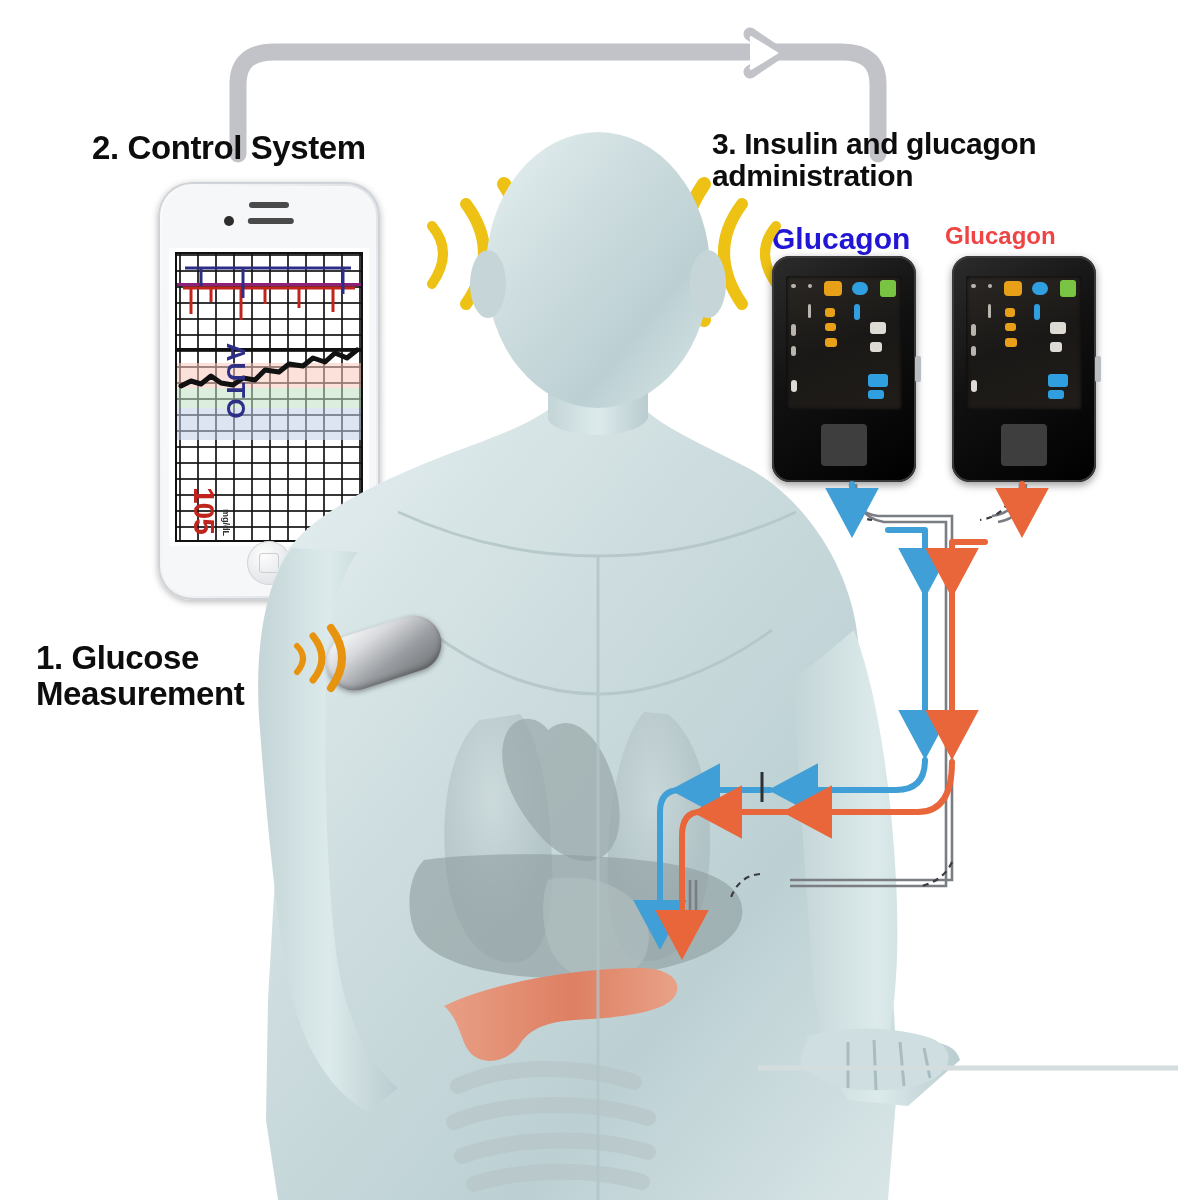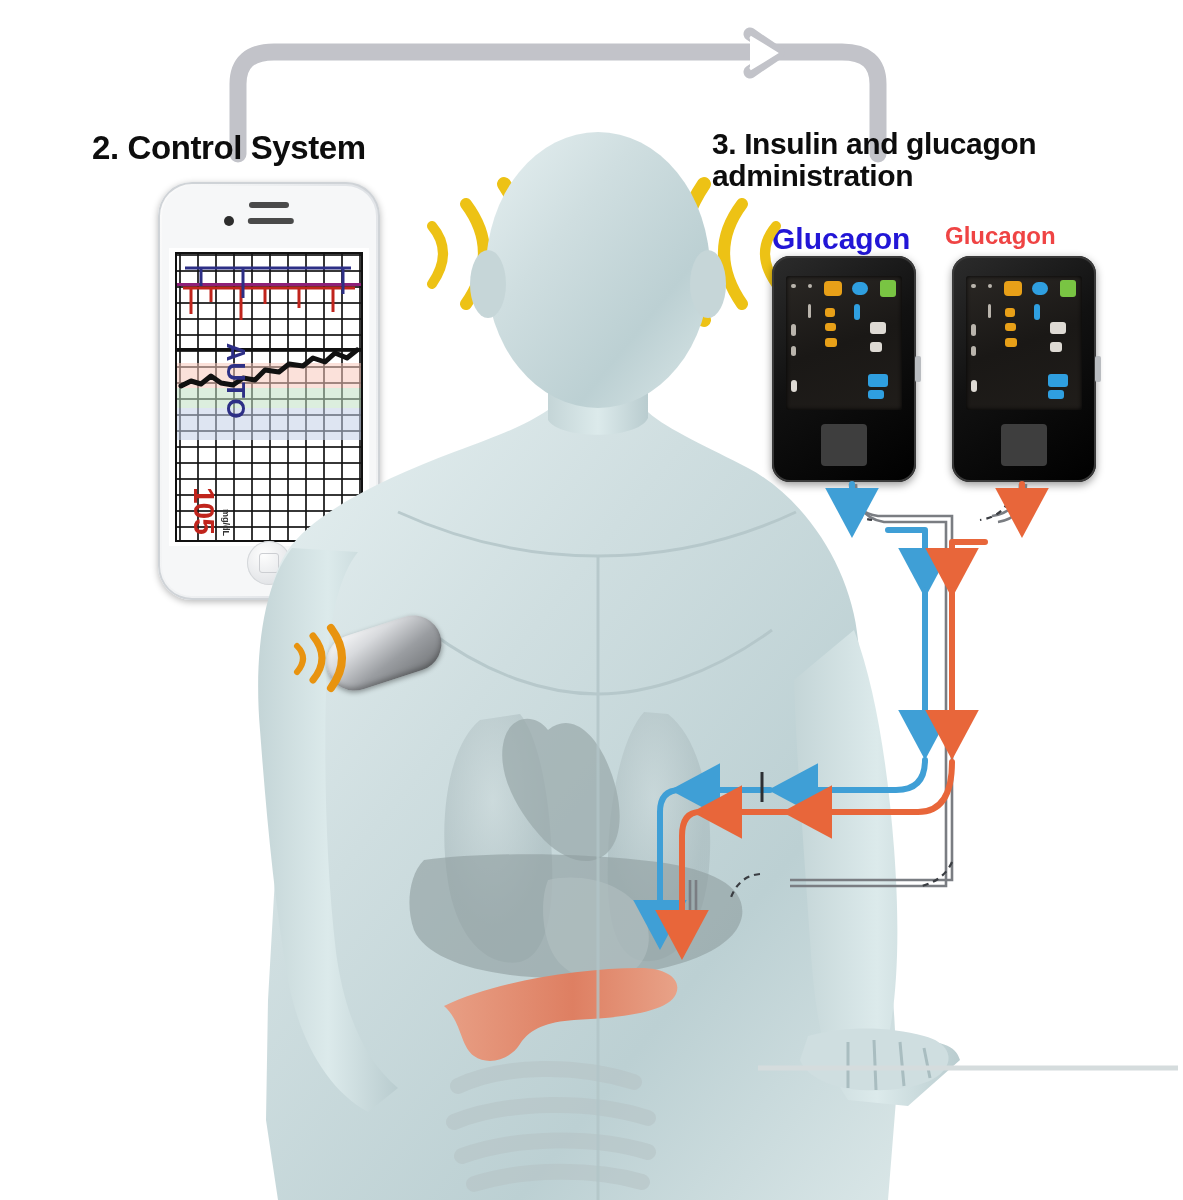--- a/index.html
+++ b/index.html
@@ -108,20 +108,22 @@
 
   <svg id="loop" width="700" height="140">
     <path d="M8,132 L8,62 Q8,30 44,30 L612,30 Q648,30 648,62 L648,132" fill="none" stroke="#c2c3c9" stroke-width="17" stroke-linecap="round"></path>
     <path d="M520,12 L548,31 L520,50" fill="none" stroke="#c2c3c9" stroke-width="13" stroke-linejoin="round" stroke-linecap="round"></path>
     <path d="M520,15 L546,31 L520,47" fill="#fff" stroke="#fff" stroke-width="3"></path>
   </svg>
 
   <div class="hdr" id="lbl-control">2. Control System</div>
   <div class="hdr" id="lbl-admin">3. Insulin and glucagon
 administration</div>
+  <div class="hdr" id="lbl-glucose">1. Glucose
+Measurement</div>
   <div class="hdr" id="lbl-subq">Subcutaneous
 delivery</div>
 
   <div id="lbl-insulin">Glucagon</div>
   <div id="lbl-glucagon">Glucagon</div>
 
   <div id="phone">
     <div class="bez"></div>
     <div class="speaker"></div>
     <div class="speaker2"></div>

